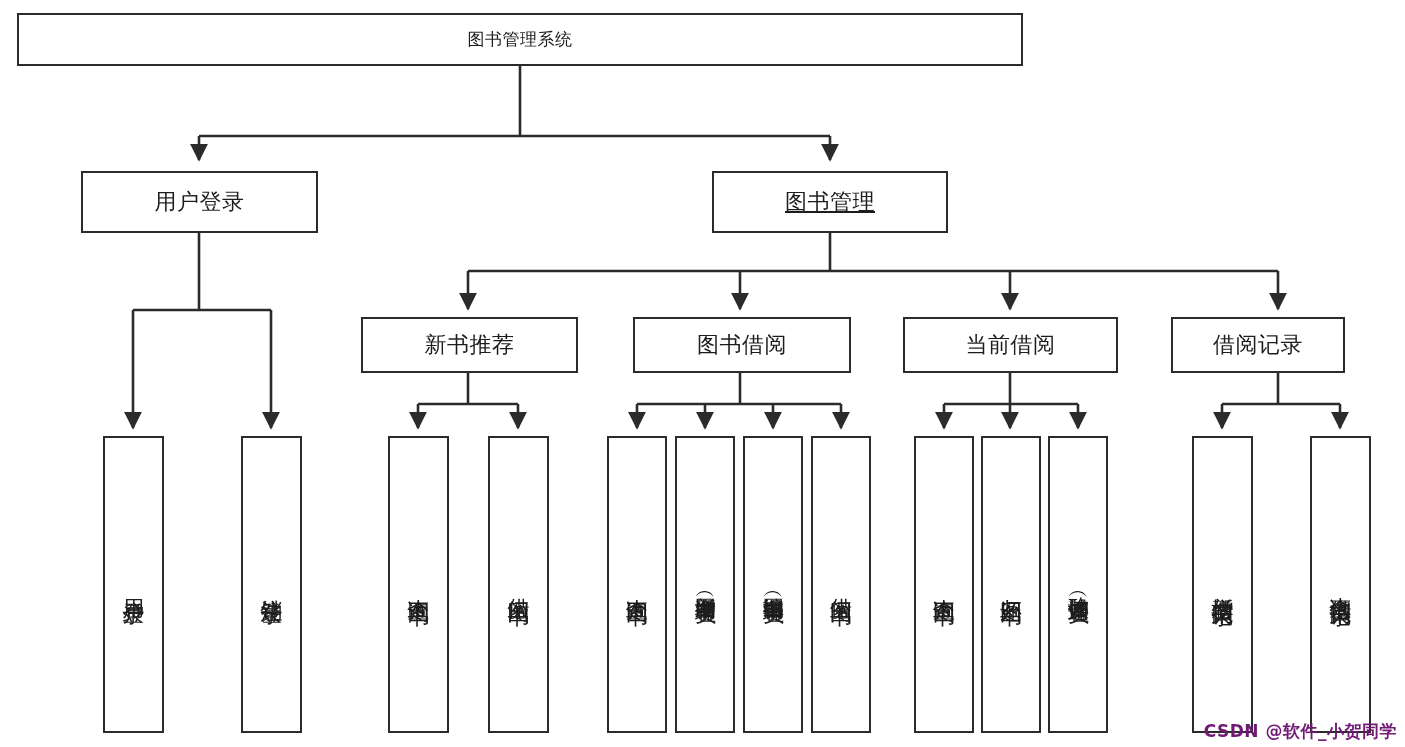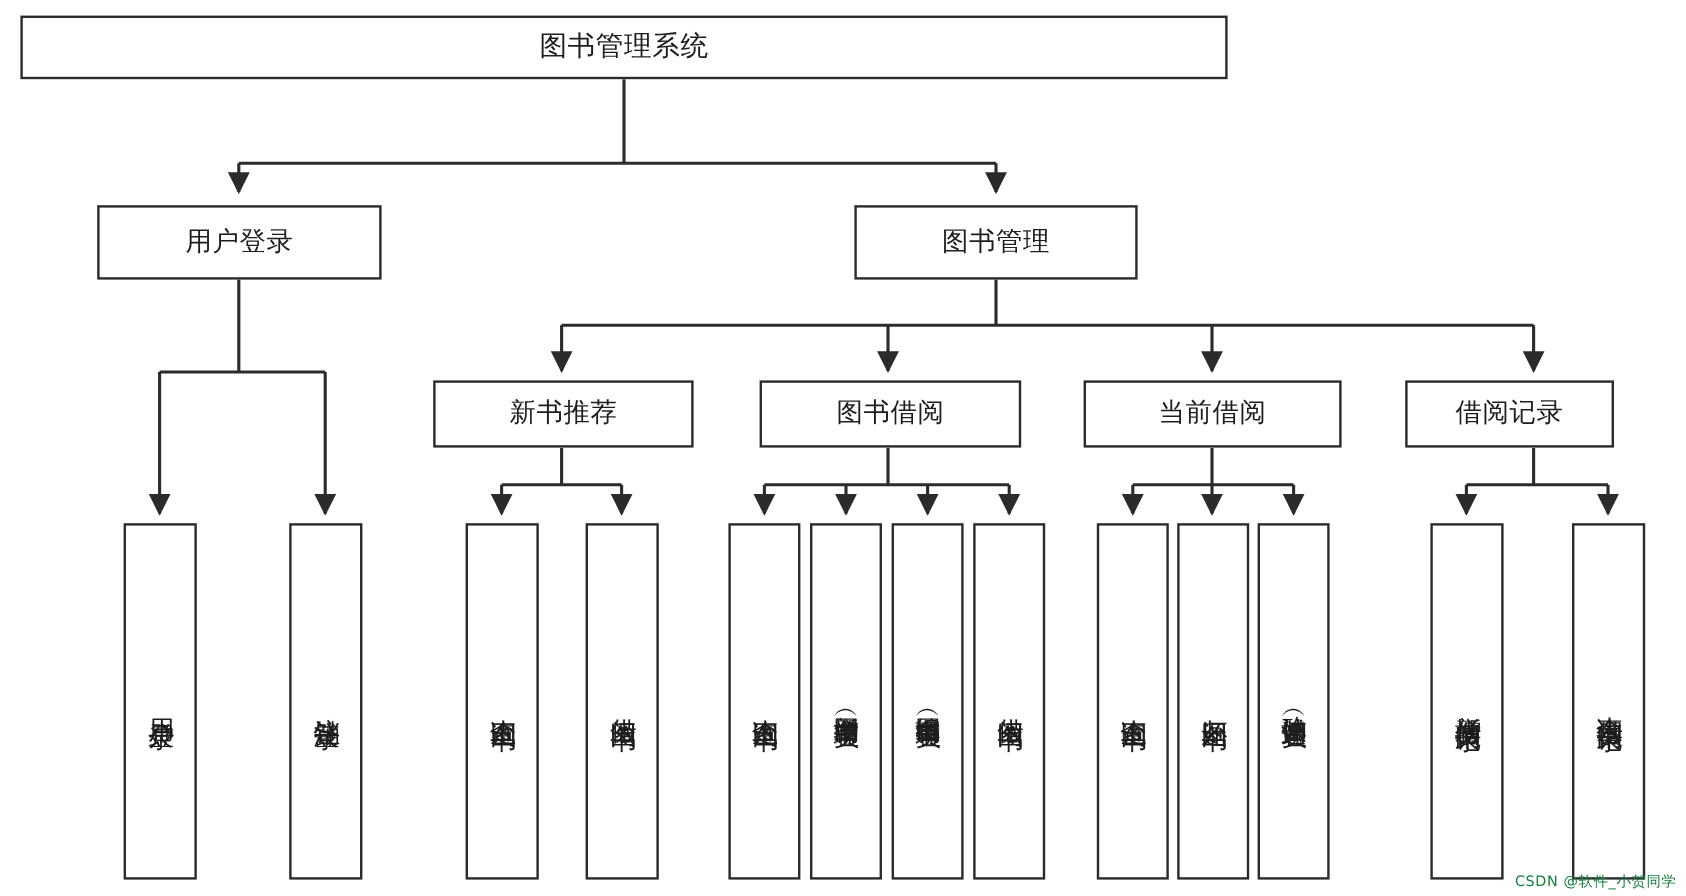--- a/index.html
+++ b/index.html
@@ -40,46 +40,47 @@
     display: block;
     text-align: center;
     line-height: 1.16;
     letter-spacing: 0.5px;
   }
   
   .node.h .txt {
     font-size: 22px;
     writing-mode: horizontal-tb;
   }
-  .node.root .txt { font-size: 23px; }
+  .node.root .txt { font-size: 17px; }
   
   .node.v {
     align-items: center;
     justify-content: center;
     padding: 4px 0;
   }
   .node.v .txt {
     writing-mode: vertical-rl;
     text-orientation: upright;
     font-size: 22px;
     line-height: 1.18;
     letter-spacing: 2px;
     white-space: nowrap;
     max-height: 100%;
   }
   .node.v.tight .txt { font-size: 21px; letter-spacing: 1px; }
   #watermark {
     position: absolute;
     right: 8px;
     bottom: 4px;
-    font-size: 12px;
-    color: #15803d;
+    font-size: 17px;
+    color: #701a75;
     letter-spacing: 0.5px;
     white-space: nowrap;
     user-select: none;
+    font-weight: bold;
   }
 </style>
 </head>
 <body>
 
 <div id="canvas">
 
   <svg id="edges" viewBox="0 0 1405 747" xmlns="http://www.w3.org/2000/svg">
     <defs>
       <marker id="arrow" viewBox="0 0 10 10" refX="9" refY="5" markerWidth="7" markerHeight="7" orient="auto-start-reverse">
@@ -131,21 +132,21 @@
   </svg>
 
   <div class="node h root" style="left:17px; top:13px; width:1006px; height:53px;">
     <span class="txt">图书管理系统</span>
   </div>
 
   <div class="node h" style="left:81px; top:171px; width:237px; height:62px;">
     <span class="txt">用户登录</span>
   </div>
 
-  <div class="node h" style="left:712px; top:171px; width:236px; height:62px;">
+  <div class="node h" style="left:712px; top:171px; width:236px; height:62px;text-decoration:underline;">
     <span class="txt">图书管理</span>
   </div>
 
   <div class="node h" style="left:361px; top:317px; width:217px; height:56px;">
     <span class="txt">新书推荐</span>
   </div>
 
   <div class="node h" style="left:633px; top:317px; width:218px; height:56px;">
     <span class="txt">图书借阅</span>
   </div>

